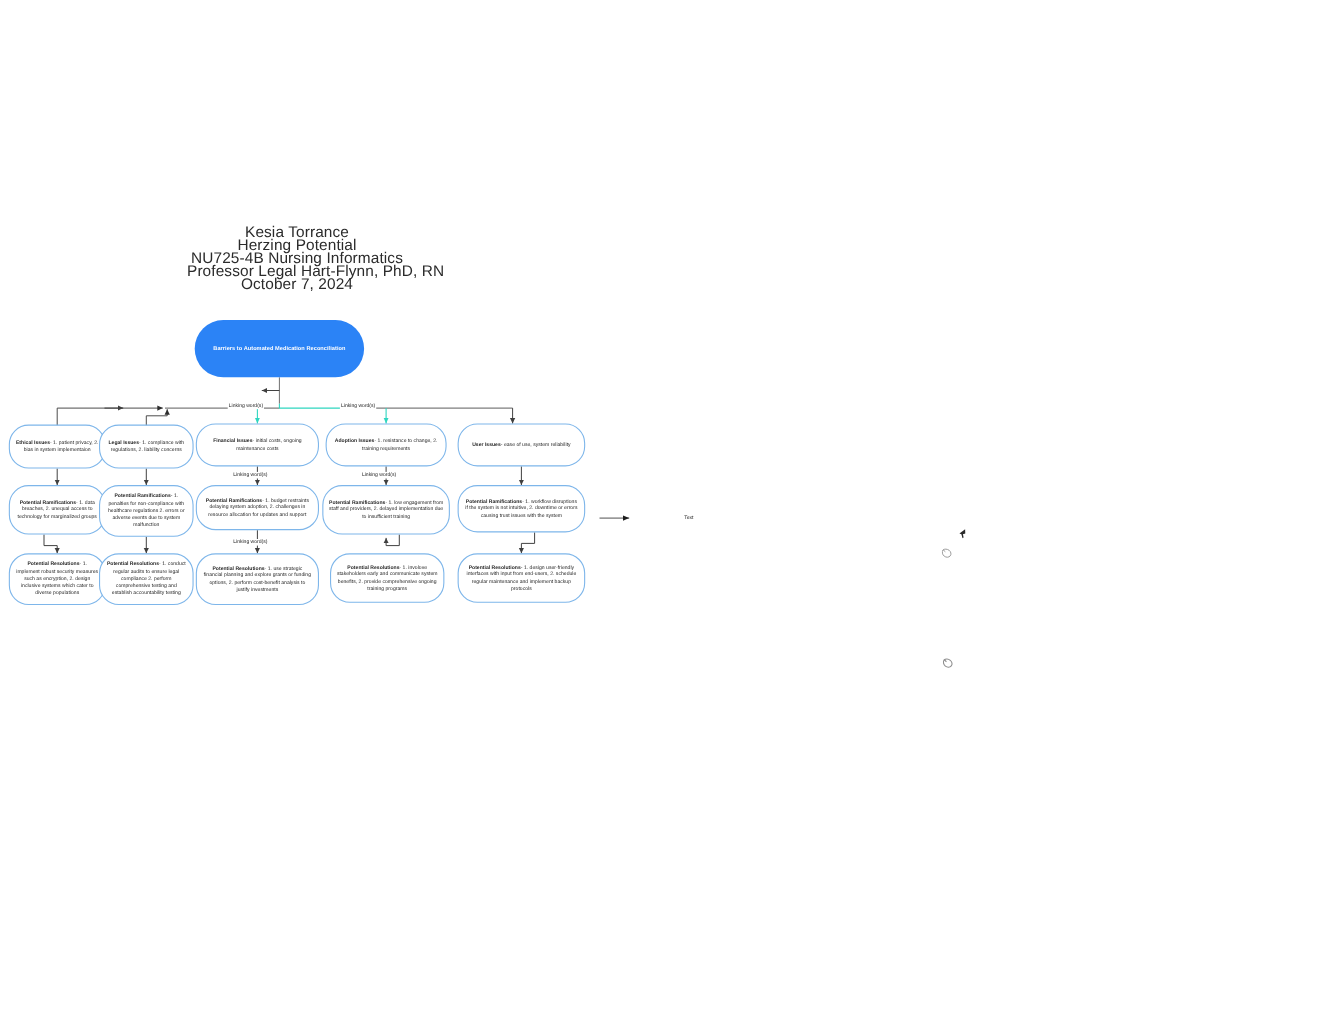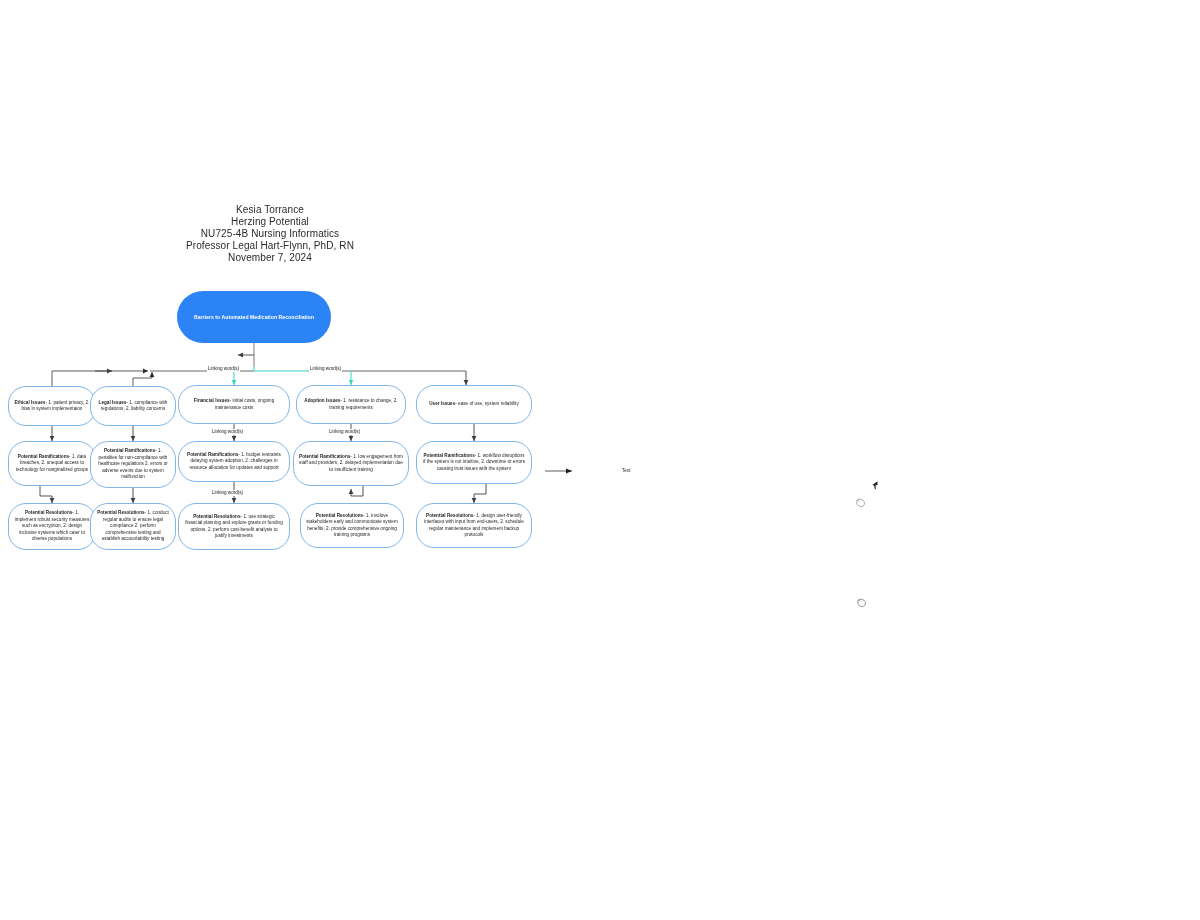--- a/index.html
+++ b/index.html
@@ -23,21 +23,21 @@
     height: 920px;
   }
 
   
   .doc-header {
     position: absolute;
     left: 170px;
     top: 204px;
     width: 200px;
     text-align: center;
-    font-size: 10px;
+    font-size: 14px;
     line-height: 12.1px;
     color: #2b2b2b;
     letter-spacing: 0.1px;
   }
   .doc-header div { white-space: nowrap; }
 
   
   .central-node {
     position: absolute;
     left: 177px;
@@ -205,21 +205,21 @@
   <g>
     <path d="M545,471 L572,471" stroke="#6e6e6e" stroke-width="1.1" fill="none" marker-end="url(#ah-blk)"></path>
   </g>
 </svg>
 
 <div class="doc-header">
   <div>Kesia Torrance</div>
   <div>Herzing Potential</div>
   <div>NU725-4B Nursing Informatics</div>
   <div>Professor Legal Hart-Flynn, PhD, RN</div>
-  <div>November 7, 2024</div>
+  <div>October 7, 2024</div>
 </div>
 
 <div class="central-node">
   <span class="label">Barriers to Automated Medication Reconciliation</span>
 </div>
 
 <div class="node" style="left:8px; top:386px; width:88px; height:40px;">
   <span class="txt">
     <b>Ethical Issues</b><span>- 1. patient privacy, 2. bias in system implementaion</span>
   </span>

